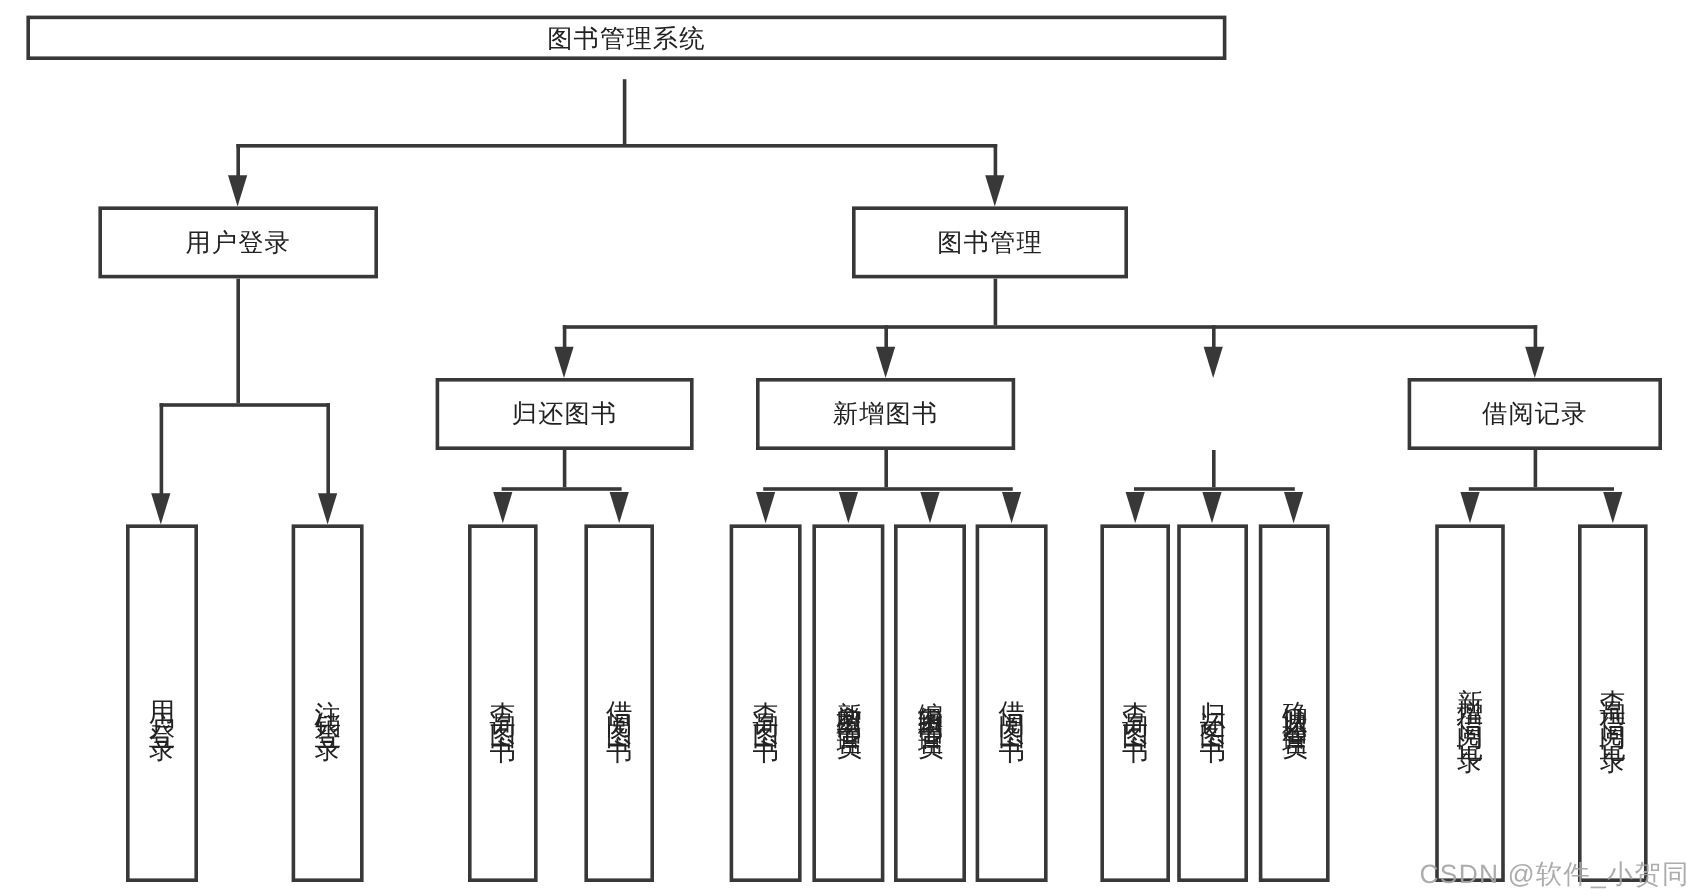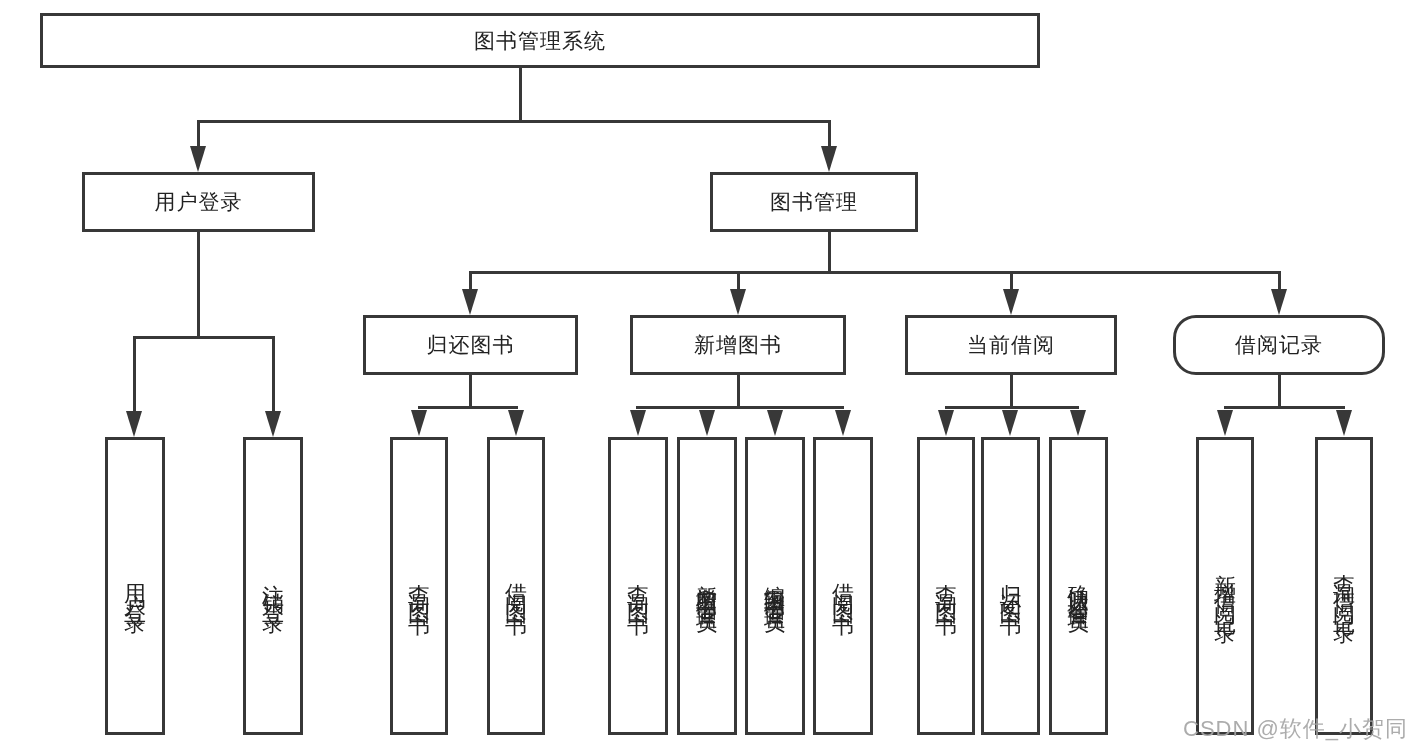--- a/index.html
+++ b/index.html
@@ -47,35 +47,35 @@
     z-index:5;
     white-space:nowrap;
     letter-spacing:1px;
   }
 </style>
 </head>
 <body>
 
 <div id="canvas">
 
-  <div class="box hbox" style="left:40px;top:13px;width:1000px;height:55px;">
+  <div class="box hbox" style="left:22px;top:13px;width:1000px;height:37px;">
     <span>图书管理系统</span>
   </div>
 
   <div class="vl" style="left:519px;top:66px;height:54px;"></div>
   <div class="hl" style="left:197px;top:120px;width:634px;"></div>
   <div class="vl" style="left:197px;top:120px;height:28px;"></div>
   <div class="ar" style="left:190px;top:146px;"></div>
   <div class="vl" style="left:828px;top:120px;height:28px;"></div>
   <div class="ar" style="left:821px;top:146px;"></div>
 
   <div class="box hbox" style="left:82px;top:172px;width:233px;height:60px;">
     <span>用户登录</span>
   </div>
-  <div class="box hbox" style="left:710px;top:172px;width:208px;height:60px;">
+  <div class="box hbox" style="left:710px;top:172px;width:230px;height:60px;">
     <span>图书管理</span>
   </div>
 
   <div class="vl" style="left:197px;top:232px;height:104px;"></div>
   <div class="hl" style="left:133px;top:336px;width:142px;"></div>
   <div class="vl" style="left:133px;top:336px;height:76px;"></div>
   <div class="ar" style="left:126px;top:411px;"></div>
   <div class="vl" style="left:272px;top:336px;height:76px;"></div>
   <div class="ar" style="left:265px;top:411px;"></div>
 
@@ -89,24 +89,21 @@
   <div class="ar" style="left:1003px;top:289px;"></div>
   <div class="vl" style="left:1278px;top:271px;height:20px;"></div>
   <div class="ar" style="left:1271px;top:289px;"></div>
 
   <div class="box hbox" style="left:363px;top:315px;width:215px;height:60px;">
     <span>归还图书</span>
   </div>
   <div class="box hbox" style="left:630px;top:315px;width:216px;height:60px;">
     <span>新增图书</span>
   </div>
-  <div class="box hbox" style="left:905px;top:315px;width:212px;height:60px;">
-    <span>当前借阅</span>
-  </div>
-  <div class="box hbox" style="left:1173px;top:315px;width:212px;height:60px;border-radius:23px;">
+  <div class="box hbox" style="left:1173px;top:315px;width:212px;height:60px;">
     <span>借阅记录</span>
   </div>
 
   <div class="vl" style="left:469px;top:375px;height:31px;"></div>
   <div class="hl" style="left:418px;top:406px;width:100px;"></div>
   <div class="ar" style="left:411px;top:410px;"></div>
   <div class="ar" style="left:508px;top:410px;"></div>
 
   <div class="vl" style="left:737px;top:375px;height:31px;"></div>
   <div class="hl" style="left:636px;top:406px;width:208px;"></div>

